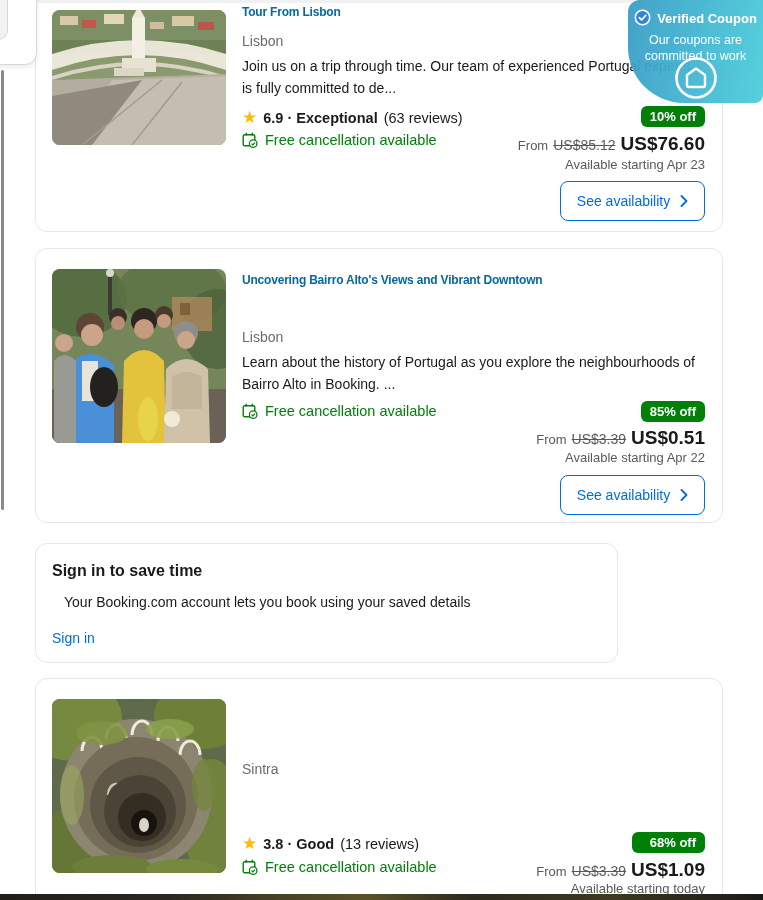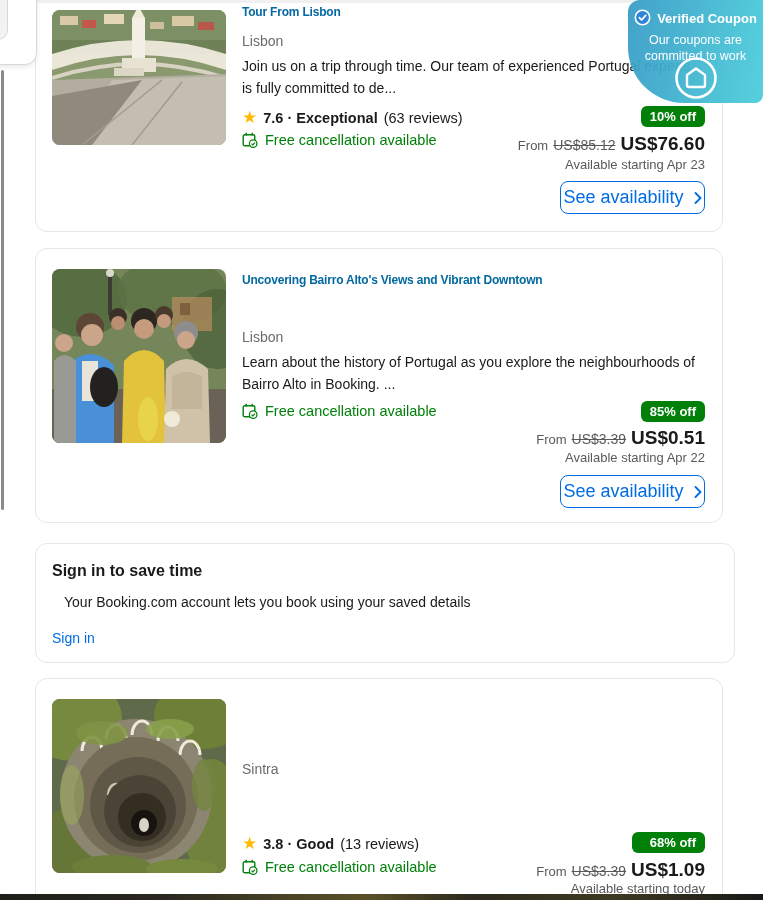--- a/index.html
+++ b/index.html
@@ -39,22 +39,22 @@
   .badge { background:#008009; color:#fff; font-size:13px; font-weight:bold;
     padding:3px 9px; border-radius:6px; display:inline-block; }
 
   .price-row { display:flex; align-items:baseline; gap:5px; justify-content:flex-end; white-space:nowrap; }
   .price-from { font-size:13px; color:#595959; }
   .price-old { font-size:14px; color:#595959; text-decoration:line-through; }
   .price-new { font-size:19px; font-weight:bold; color:#1a1a1a; }
   .avail { font-size:13px; color:#595959; text-align:right; }
 
   .cta-btn { display:flex; align-items:center; justify-content:center; gap:10px;
-    width:145px; height:33px; background:#fff; border:1px solid #006ce4; border-radius:8px;
-    color:#006ce4; font-size:18px; font-family:inherit; cursor:pointer; }
+    width:145px; height:40px; background:#fff; border:1px solid #006ce4; border-radius:8px;
+    color:#006ce4; font-size:14px; font-family:inherit; cursor:pointer; }
   .chev { display:block; }
 
   .right17 { right:17px; }
 
   
   .signin-title { font-size:16px; font-weight:bold; }
   .signin-body { font-size:14px; color:#1a1a1a; }
   .signin-link { font-size:14px; color:#006ce4; cursor:pointer; text-decoration:none; }
 
   
@@ -102,21 +102,21 @@
       <line x1="30" y1="135" x2="110" y2="70" stroke="#a29c8e" stroke-width="1.5"></line>
       <line x1="80" y1="135" x2="130" y2="72" stroke="#a29c8e" stroke-width="1.5"></line>
       <rect x="62" y="58" width="30" height="8" fill="#dcd6c6"></rect>
     </svg>
   </div>
   <div class="abs c-title one-line" style="left:206px; top:38px; width:460px;">Tour From Lisbon</div>
   <div class="abs c-loc" style="left:206px; top:72px;">Lisbon</div>
   <div class="abs c-desc" style="left:206px; top:94px; width:458px;">Join us on a trip through time. Our team of experienced Portugal experts is fully committed to de...</div>
   <div class="abs rating-row" style="left:206px; top:148px;">
     <span class="star-icon">★</span>
-    <span class="rating-bold">7.6 · Exceptional</span>
+    <span class="rating-bold">6.9 · Exceptional</span>
     <span class="rating-reviews">(63 reviews)</span>
   </div>
   <div class="abs fcancel" style="left:206px; top:171px;">
     <svg width="16" height="16" viewBox="0 0 16 16">
       <rect x="1.2" y="2.8" width="11.6" height="11" rx="1.5" fill="none" stroke="#008009" stroke-width="1.4"></rect>
       <line x1="4.2" y1="0.8" x2="4.2" y2="3.6" stroke="#008009" stroke-width="1.4"></line>
       <line x1="10.2" y1="0.8" x2="10.2" y2="3.6" stroke="#008009" stroke-width="1.4"></line>
       <circle cx="11.2" cy="11.6" r="3.8" fill="#fff" stroke="#008009" stroke-width="1.2"></circle>
       <polyline points="9.5,11.7 10.8,13 13,10.6" fill="none" stroke="#008009" stroke-width="1.2"></polyline>
     </svg>
@@ -192,21 +192,21 @@
   </div>
   <div class="abs avail right17" style="top:201px;">Available starting Apr 22</div>
   <button class="abs cta-btn right17" style="top:226px;">
     <span>See availability</span>
     <svg class="chev" width="8" height="12" viewBox="0 0 8 12">
       <polyline points="1.5,1 6.5,6 1.5,11" fill="none" stroke="#006ce4" stroke-width="1.8" stroke-linecap="round" stroke-linejoin="round"></polyline>
     </svg>
   </button>
 </div>
 
-<div class="abs card" style="left:35px; top:543px; width:700px; height:120px;">
+<div class="abs card" style="left:35px; top:543px; width:583px; height:120px;">
   <div class="abs signin-title" style="left:16px; top:18px;">Sign in to save time</div>
   <div class="abs signin-body" style="left:0; top:50px;margin-left:28px;">Your Booking.com account lets you book using your saved details</div>
   <a class="abs signin-link" style="left:16px; top:86px;">Sign in</a>
 </div>
 
 <div class="abs card" style="left:35px; top:678px; width:688px; height:280px;">
   <div class="abs cimg" style="left:16px; top:20px; width:174px; height:174px;">
     <svg width="174" height="174" viewBox="0 0 174 174">
       <rect width="174" height="174" fill="#5f6a4a"></rect>
       <ellipse cx="20" cy="20" rx="50" ry="42" fill="#77893e"></ellipse>

